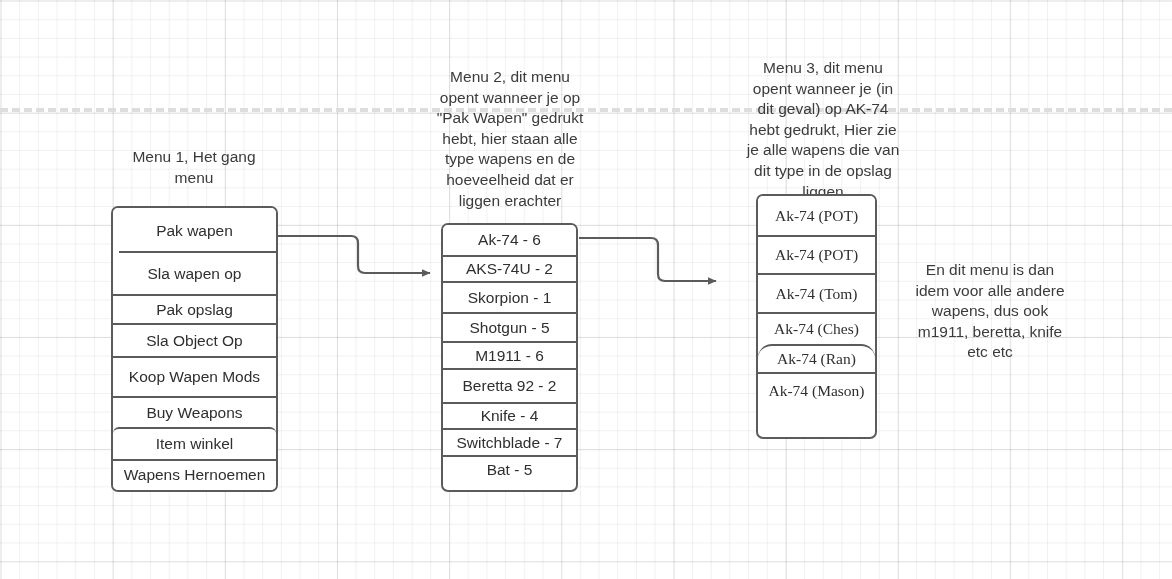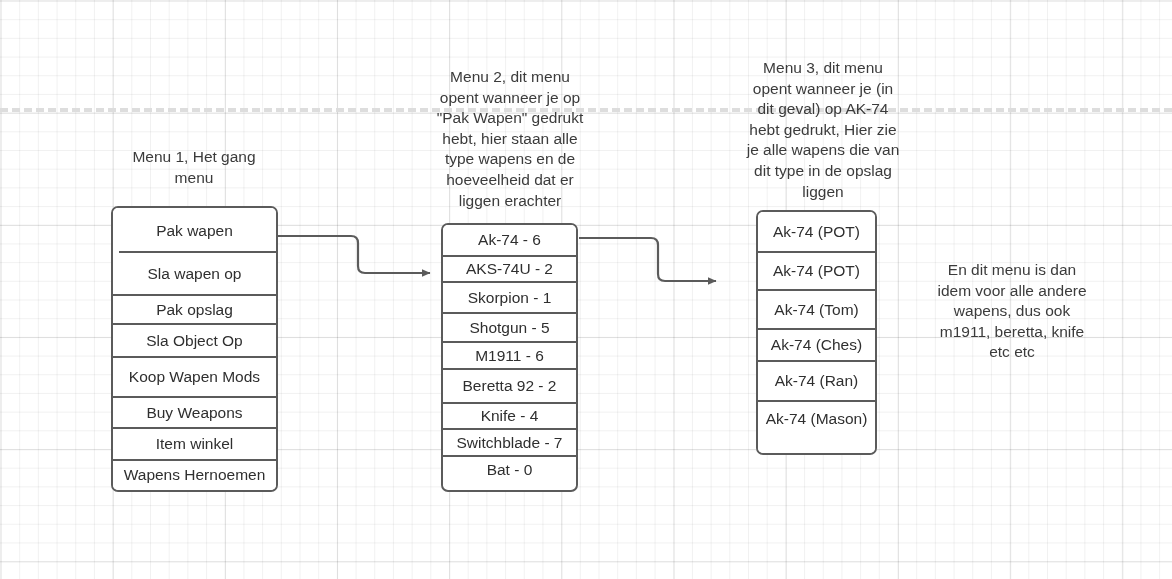--- a/index.html
+++ b/index.html
@@ -119,21 +119,21 @@
 liggen erachter</div>
 
   <div class="caption" style="left:733px; top:58px; width:180px;">Menu 3, dit menu
 opent wanneer je (in
 dit geval) op AK-74
 hebt gedrukt, Hier zie
 je alle wapens die van
 dit type in de opslag
 liggen</div>
 
-  <div class="caption" style="left:900px; top:260px; width:180px;padding-left:22px;">En dit menu is dan
+  <div class="caption" style="left:900px; top:260px; width:180px;">En dit menu is dan
 idem voor alle andere
 wapens, dus ook
 m1911, beretta, knife
 etc etc</div>
 
   <div class="menu-box" style="left:111px; top:206px; width:167px; height:286px;">
     <div class="menu-row inset-rule" style="height:45px;">
       <span>Pak wapen</span>
     </div>
     <div class="menu-row" style="height:41px; margin-top:0;">
@@ -144,21 +144,21 @@
     </div>
     <div class="menu-row" style="height:33px;">
       <span>Sla Object Op</span>
     </div>
     <div class="menu-row" style="height:40px;">
       <span>Koop Wapen Mods</span>
     </div>
     <div class="menu-row" style="height:31px;">
       <span>Buy Weapons</span>
     </div>
-    <div class="menu-row" style="height:32px;">
+    <div class="menu-row" style="height:32px;border-radius:6px;">
       <span>Item winkel</span>
     </div>
     <div class="menu-row" style="height:29px;">
       <span>Wapens Hernoemen</span>
     </div>
     <div class="menu-row tail" style="height:4px;"></div>
   </div>
 
   <div class="menu-box" style="left:441px; top:223px; width:137px; height:269px;">
     <div class="menu-row" style="height:30px;">
@@ -179,39 +179,39 @@
     <div class="menu-row" style="height:34px;">
       <span>Beretta 92 - 2</span>
     </div>
     <div class="menu-row" style="height:26px;">
       <span>Knife - 4</span>
     </div>
     <div class="menu-row" style="height:27px;">
       <span>Switchblade - 7</span>
     </div>
     <div class="menu-row" style="height:27px;">
-      <span>Bat - 0</span>
+      <span>Bat - 5</span>
     </div>
     <div class="menu-row tail" style="height:4px;"></div>
   </div>
 
-  <div class="menu-box" style="left:756px; top:210px; width:121px; height:245px;">
+  <div class="menu-box" style="left:756px; top:194px; width:121px; height:245px;font-family:Liberation Serif, serif;">
     <div class="menu-row" style="height:39px;">
       <span>Ak-74 (POT)</span>
     </div>
     <div class="menu-row" style="height:38px;">
       <span>Ak-74 (POT)</span>
     </div>
     <div class="menu-row" style="height:39px;">
       <span>Ak-74 (Tom)</span>
     </div>
     <div class="menu-row" style="height:32px;">
       <span>Ak-74 (Ches)</span>
     </div>
-    <div class="menu-row" style="height:40px;">
+    <div class="menu-row" style="height:28px;border-radius:15px;">
       <span>Ak-74 (Ran)</span>
     </div>
     <div class="menu-row" style="height:35px;">
       <span>Ak-74 (Mason)</span>
     </div>
     <div class="menu-row tail" style="height:23px;"></div>
   </div>
 
   <svg class="connector" viewBox="0 0 1172 579">
     <defs>

